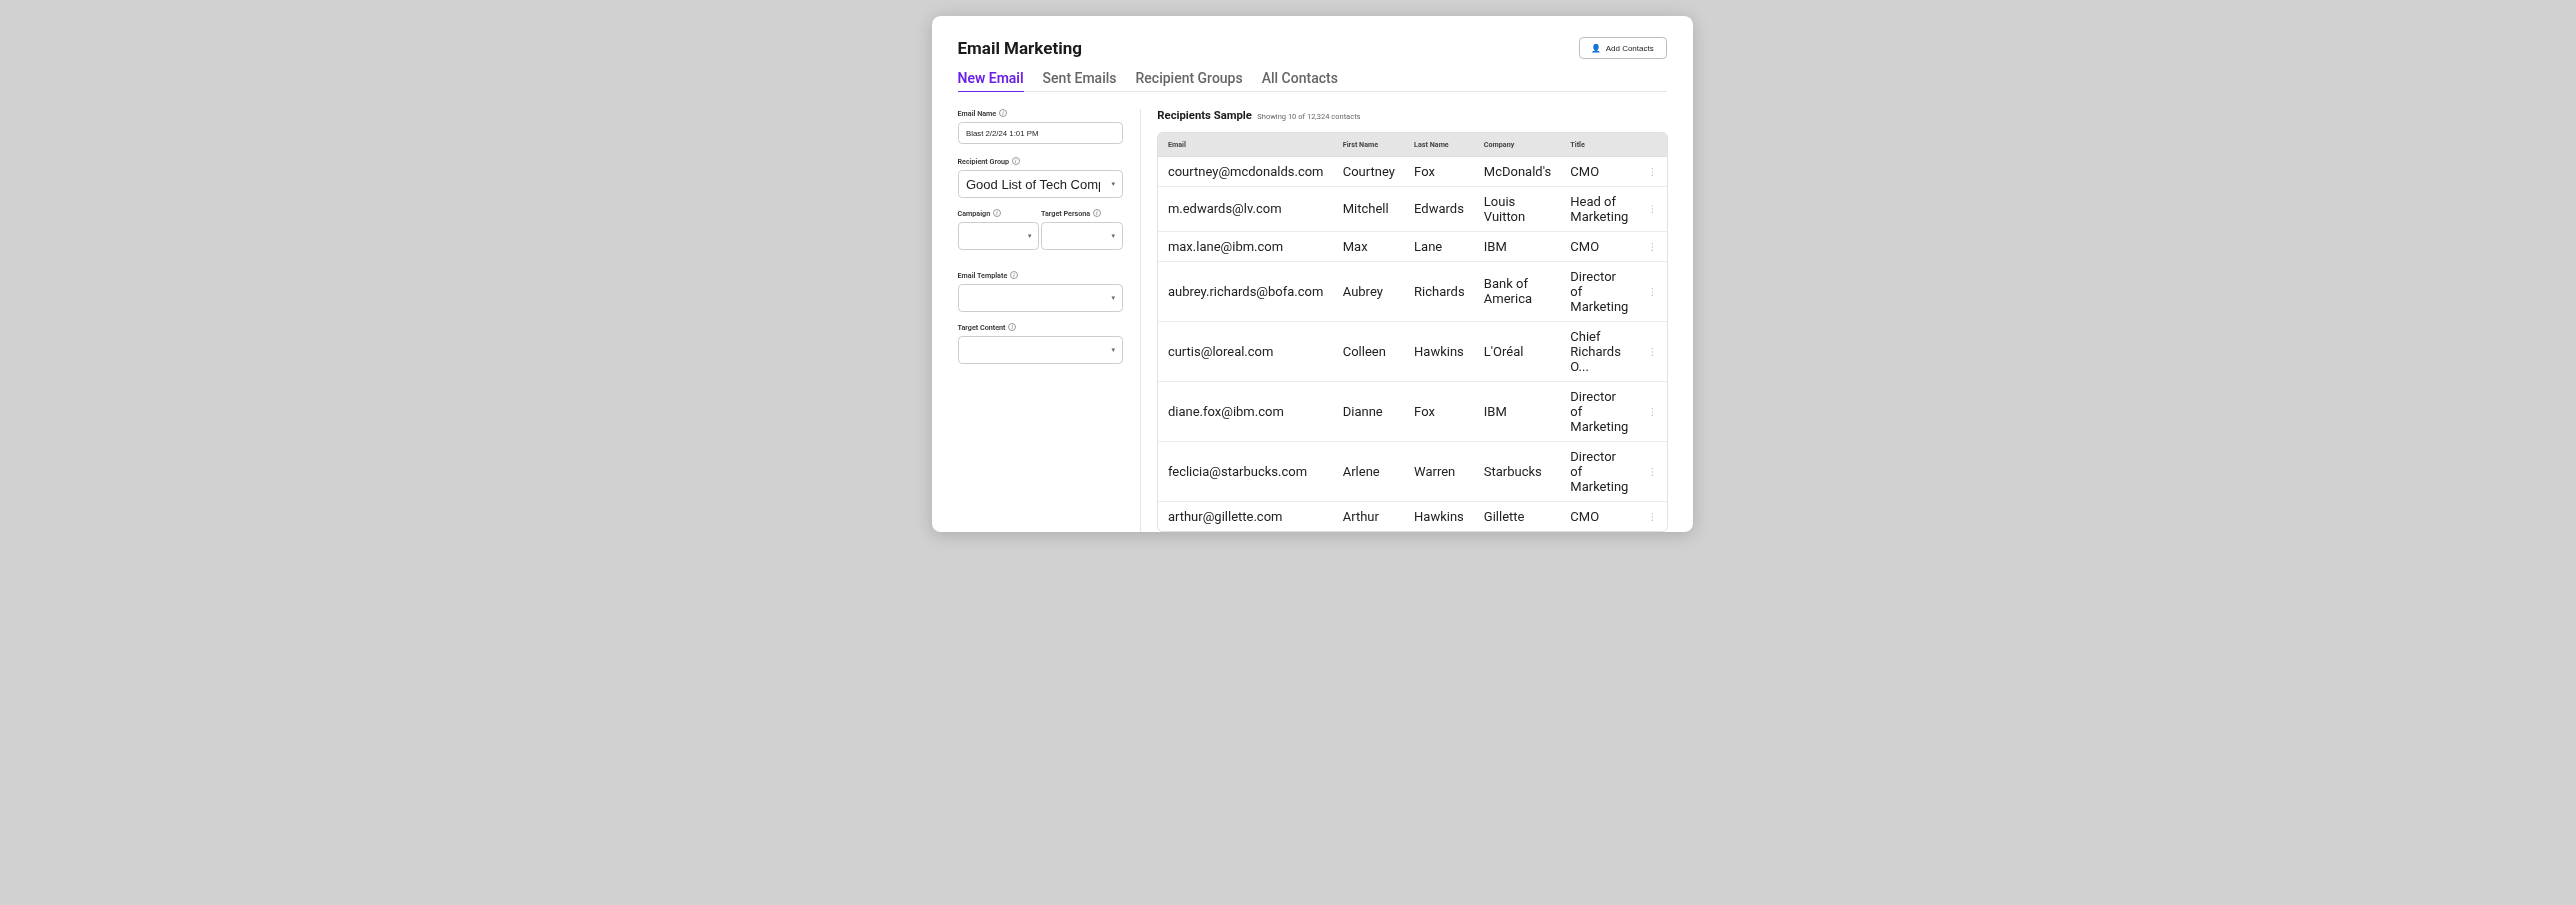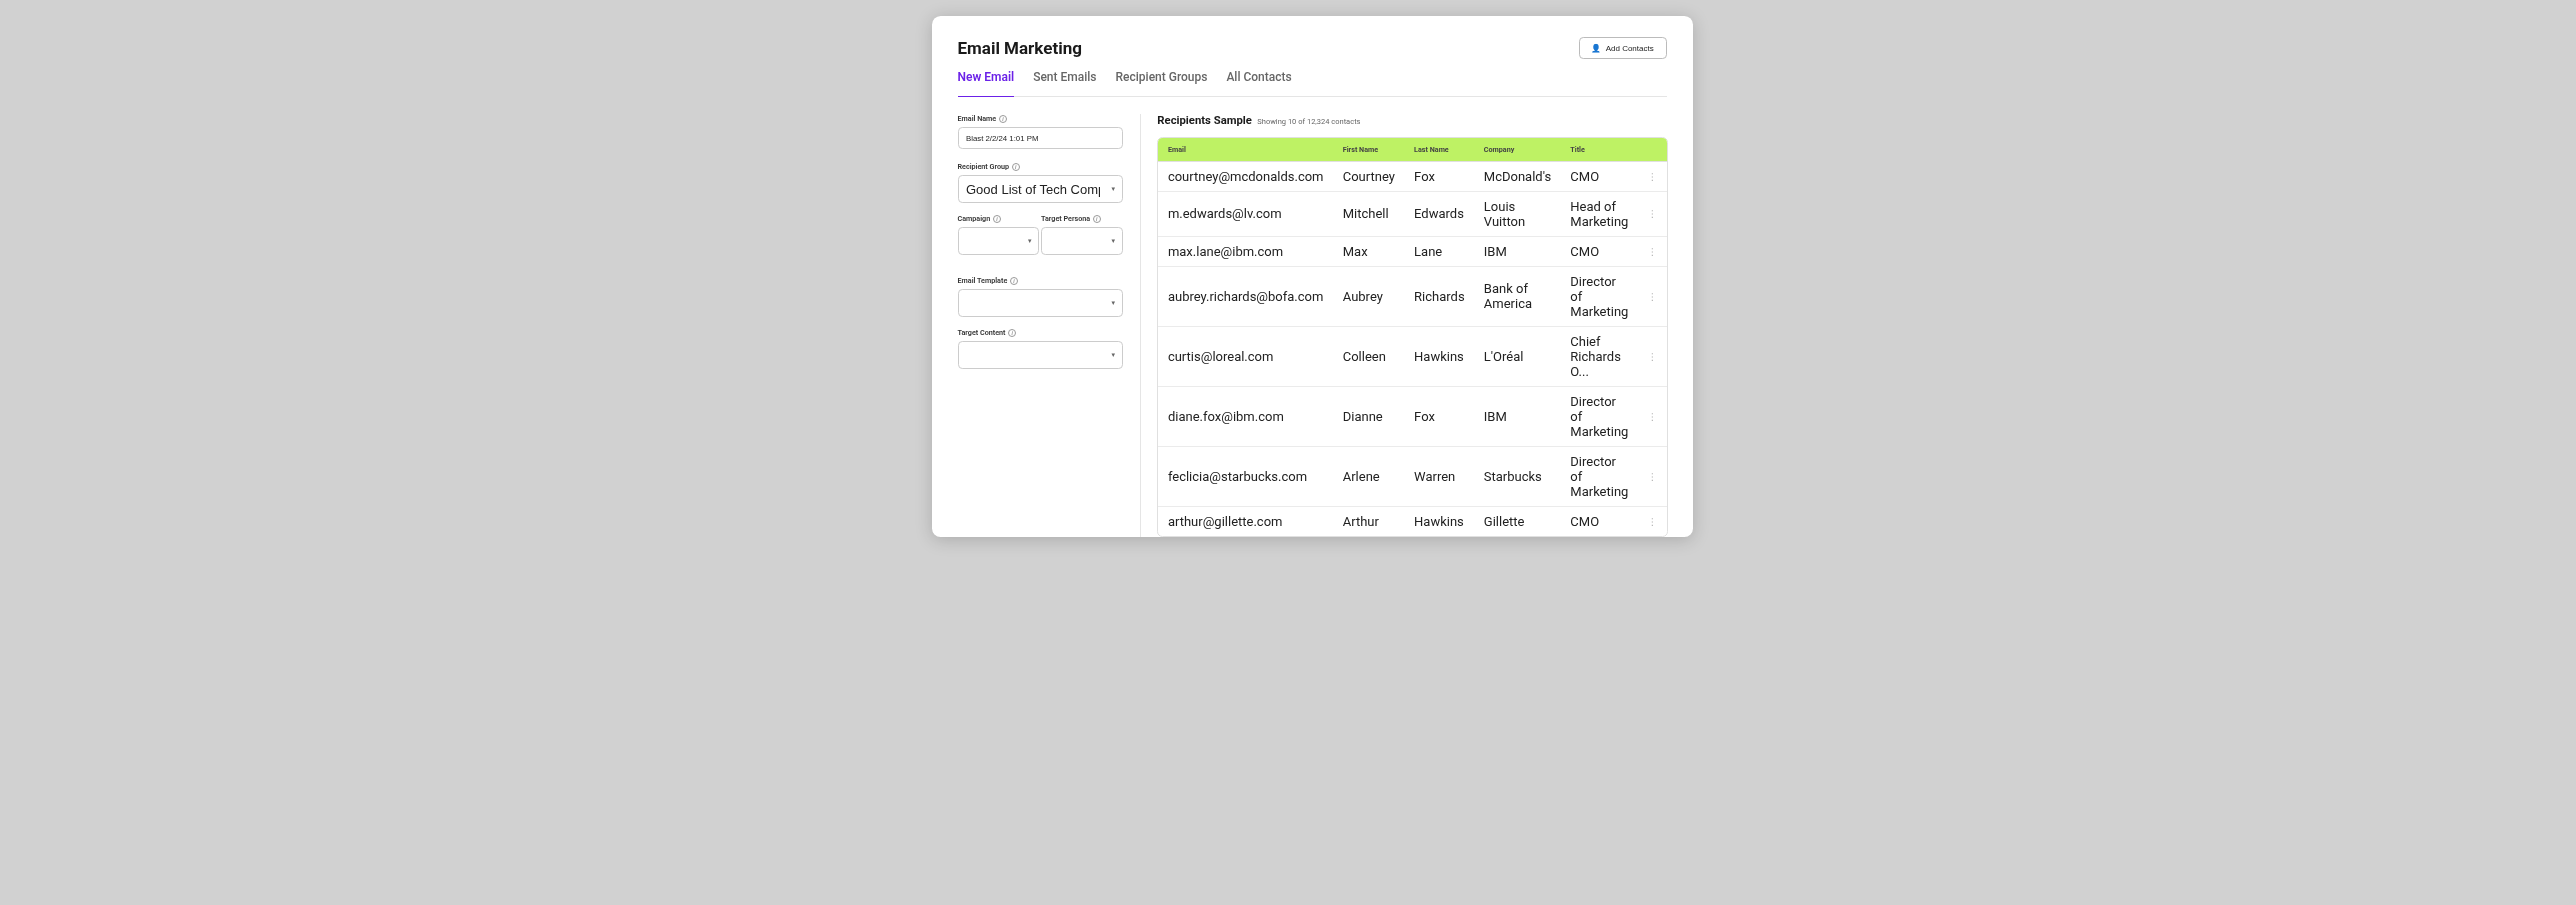--- a/index.html
+++ b/index.html
@@ -57,24 +57,24 @@
     }
 
     .tabs-row {
       display: flex;
       gap: 19px;
       border-bottom: 0.8px solid #e5e5e5;
       margin-bottom: 0;
     }
 
     .tab {
-      font-size: 12px;
+      font-size: 14px;
       font-weight: 500;
       color: #666;
-      padding-bottom: 12px;
+      padding-bottom: 5px;
       cursor: pointer;
       border-bottom: 1.6px solid transparent;
       margin-bottom: -0.8px;
     }
 
     .tab.active {
       color: #6b21e8;
       border-bottom: 1.6px solid #6b21e8;
       font-weight: 600;
     }
@@ -91,21 +91,21 @@
       flex-shrink: 0;
       padding-right: 17px;
     }
 
     .field-label {
       font-size: 7.2px;
       font-weight: 600;
       color: #333;
       margin-bottom: 4.3px;
       display: flex;
-      align-items: flex-end;
+      align-items: flex-start;
       gap: 2.7px;
     }
 
     .info-icon {
       width: 8px;
       height: 8px;
       border-radius: 50%;
       border: 0.8px solid #999;
       display: inline-flex;
       align-items: center;
@@ -191,21 +191,21 @@
       border-radius: 5.4px;
       overflow: hidden;
     }
 
     table {
       width: 100%;
       border-collapse: collapse;
     }
 
     thead tr {
-      background: #bef264;
+      background: #e5e5e5;
     }
 
     thead th {
       text-align: left;
       font-size: 7.2px;
       font-weight: 700;
       color: #444;
       padding: 7px 9.6px;
       border-bottom: 0.8px solid #e0e0e0;
     }

